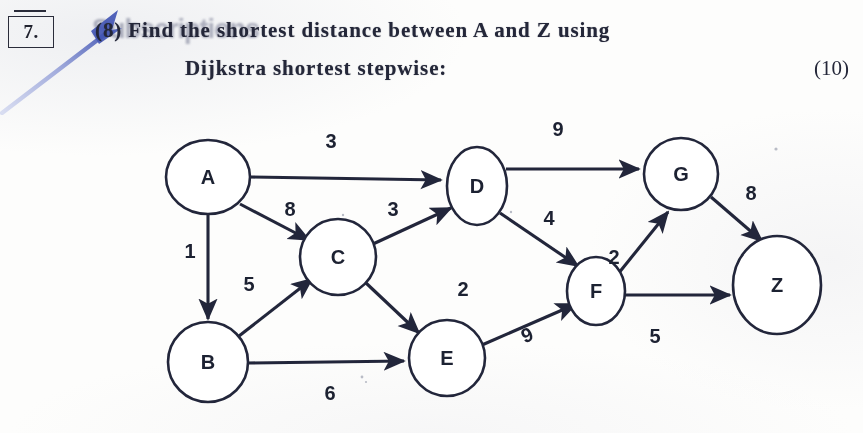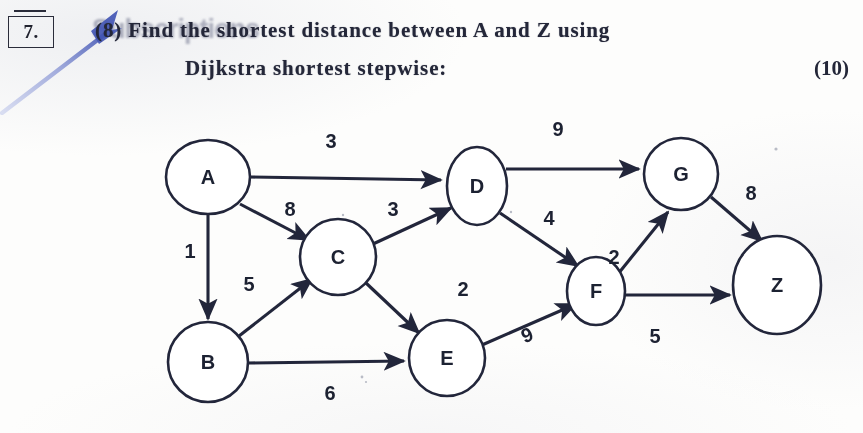--- a/index.html
+++ b/index.html
@@ -63,21 +63,21 @@
     text-shadow: 0 0 1.1px rgba(36,39,57,0.45);
   }
   .q-line1 { left: 95px; top: 18px; letter-spacing: 0.9px; }
   .q-line2 { left: 185px; top: 56px; letter-spacing: 0.9px; }
 
   .q-marks {
     position: absolute;
     right: 14px;
     top: 56px;
     color: #242739;
-    font-weight: bold;
+    font-weight: normal;
     font-size: 21px;
     filter: blur(0.22px);
   }
 
   
   .watermark-text {
     position: absolute;
     left: 92px;
     top: 14px;
     font-family: "Liberation Sans", sans-serif;

